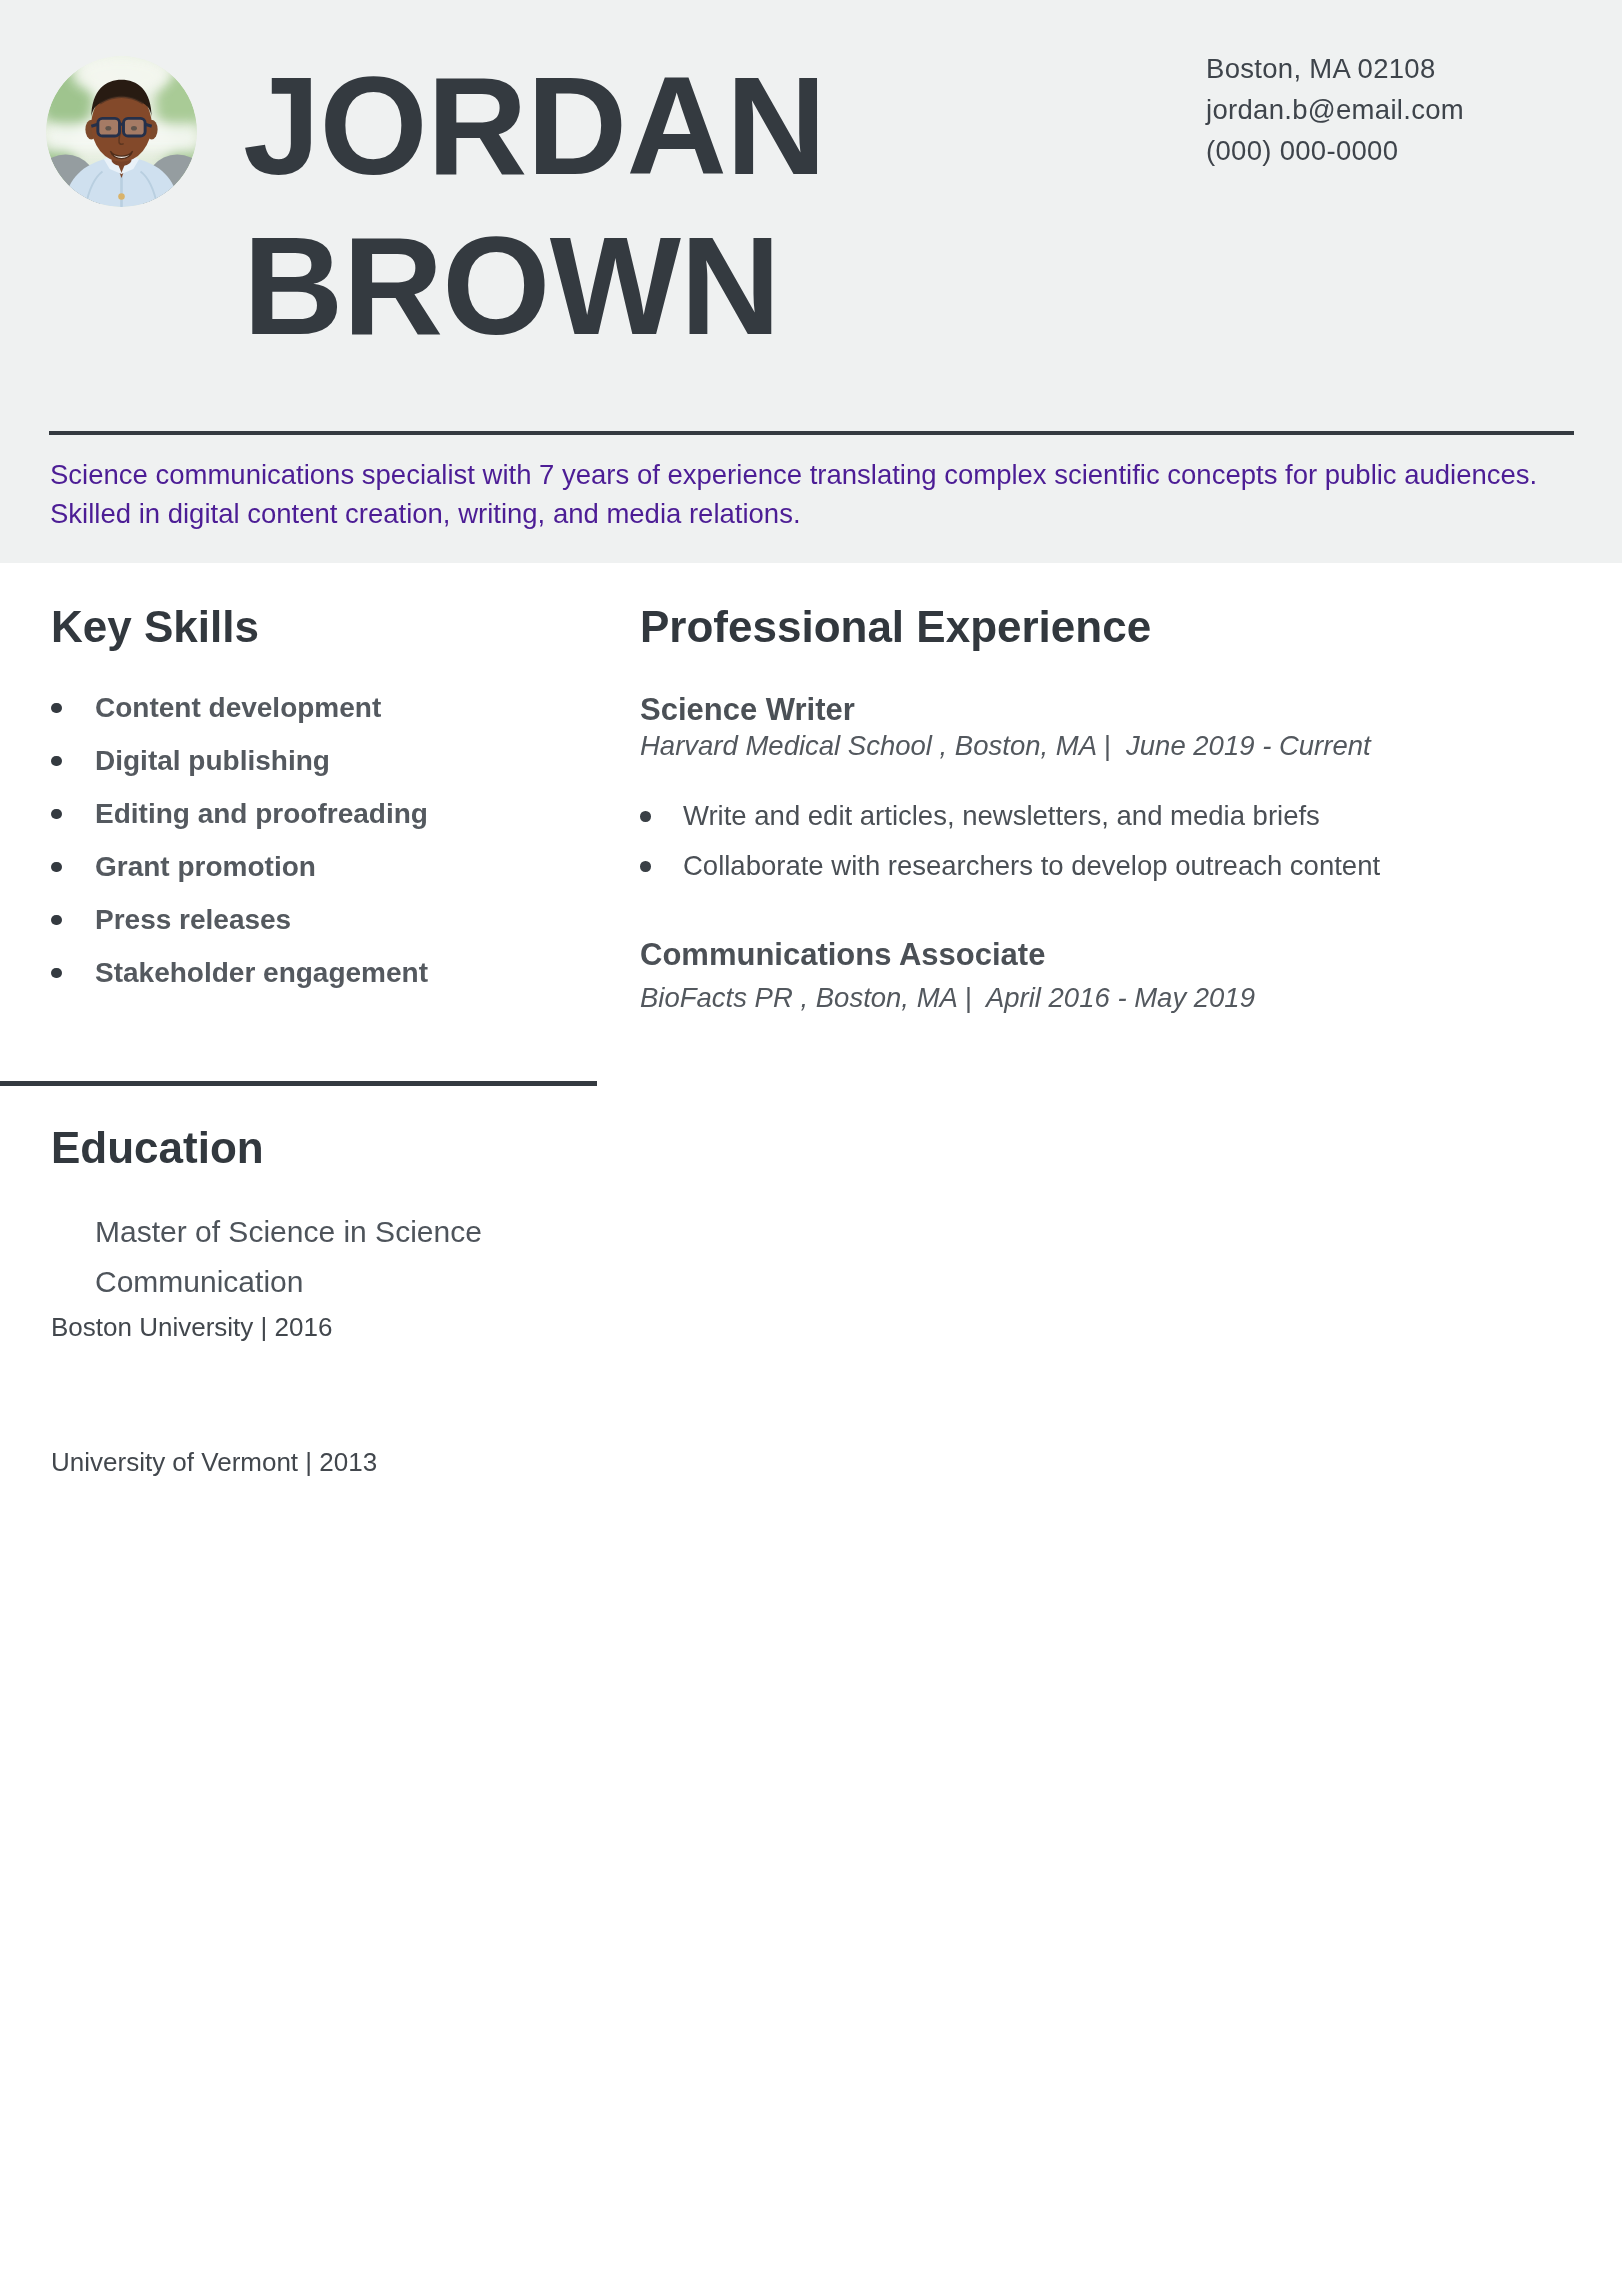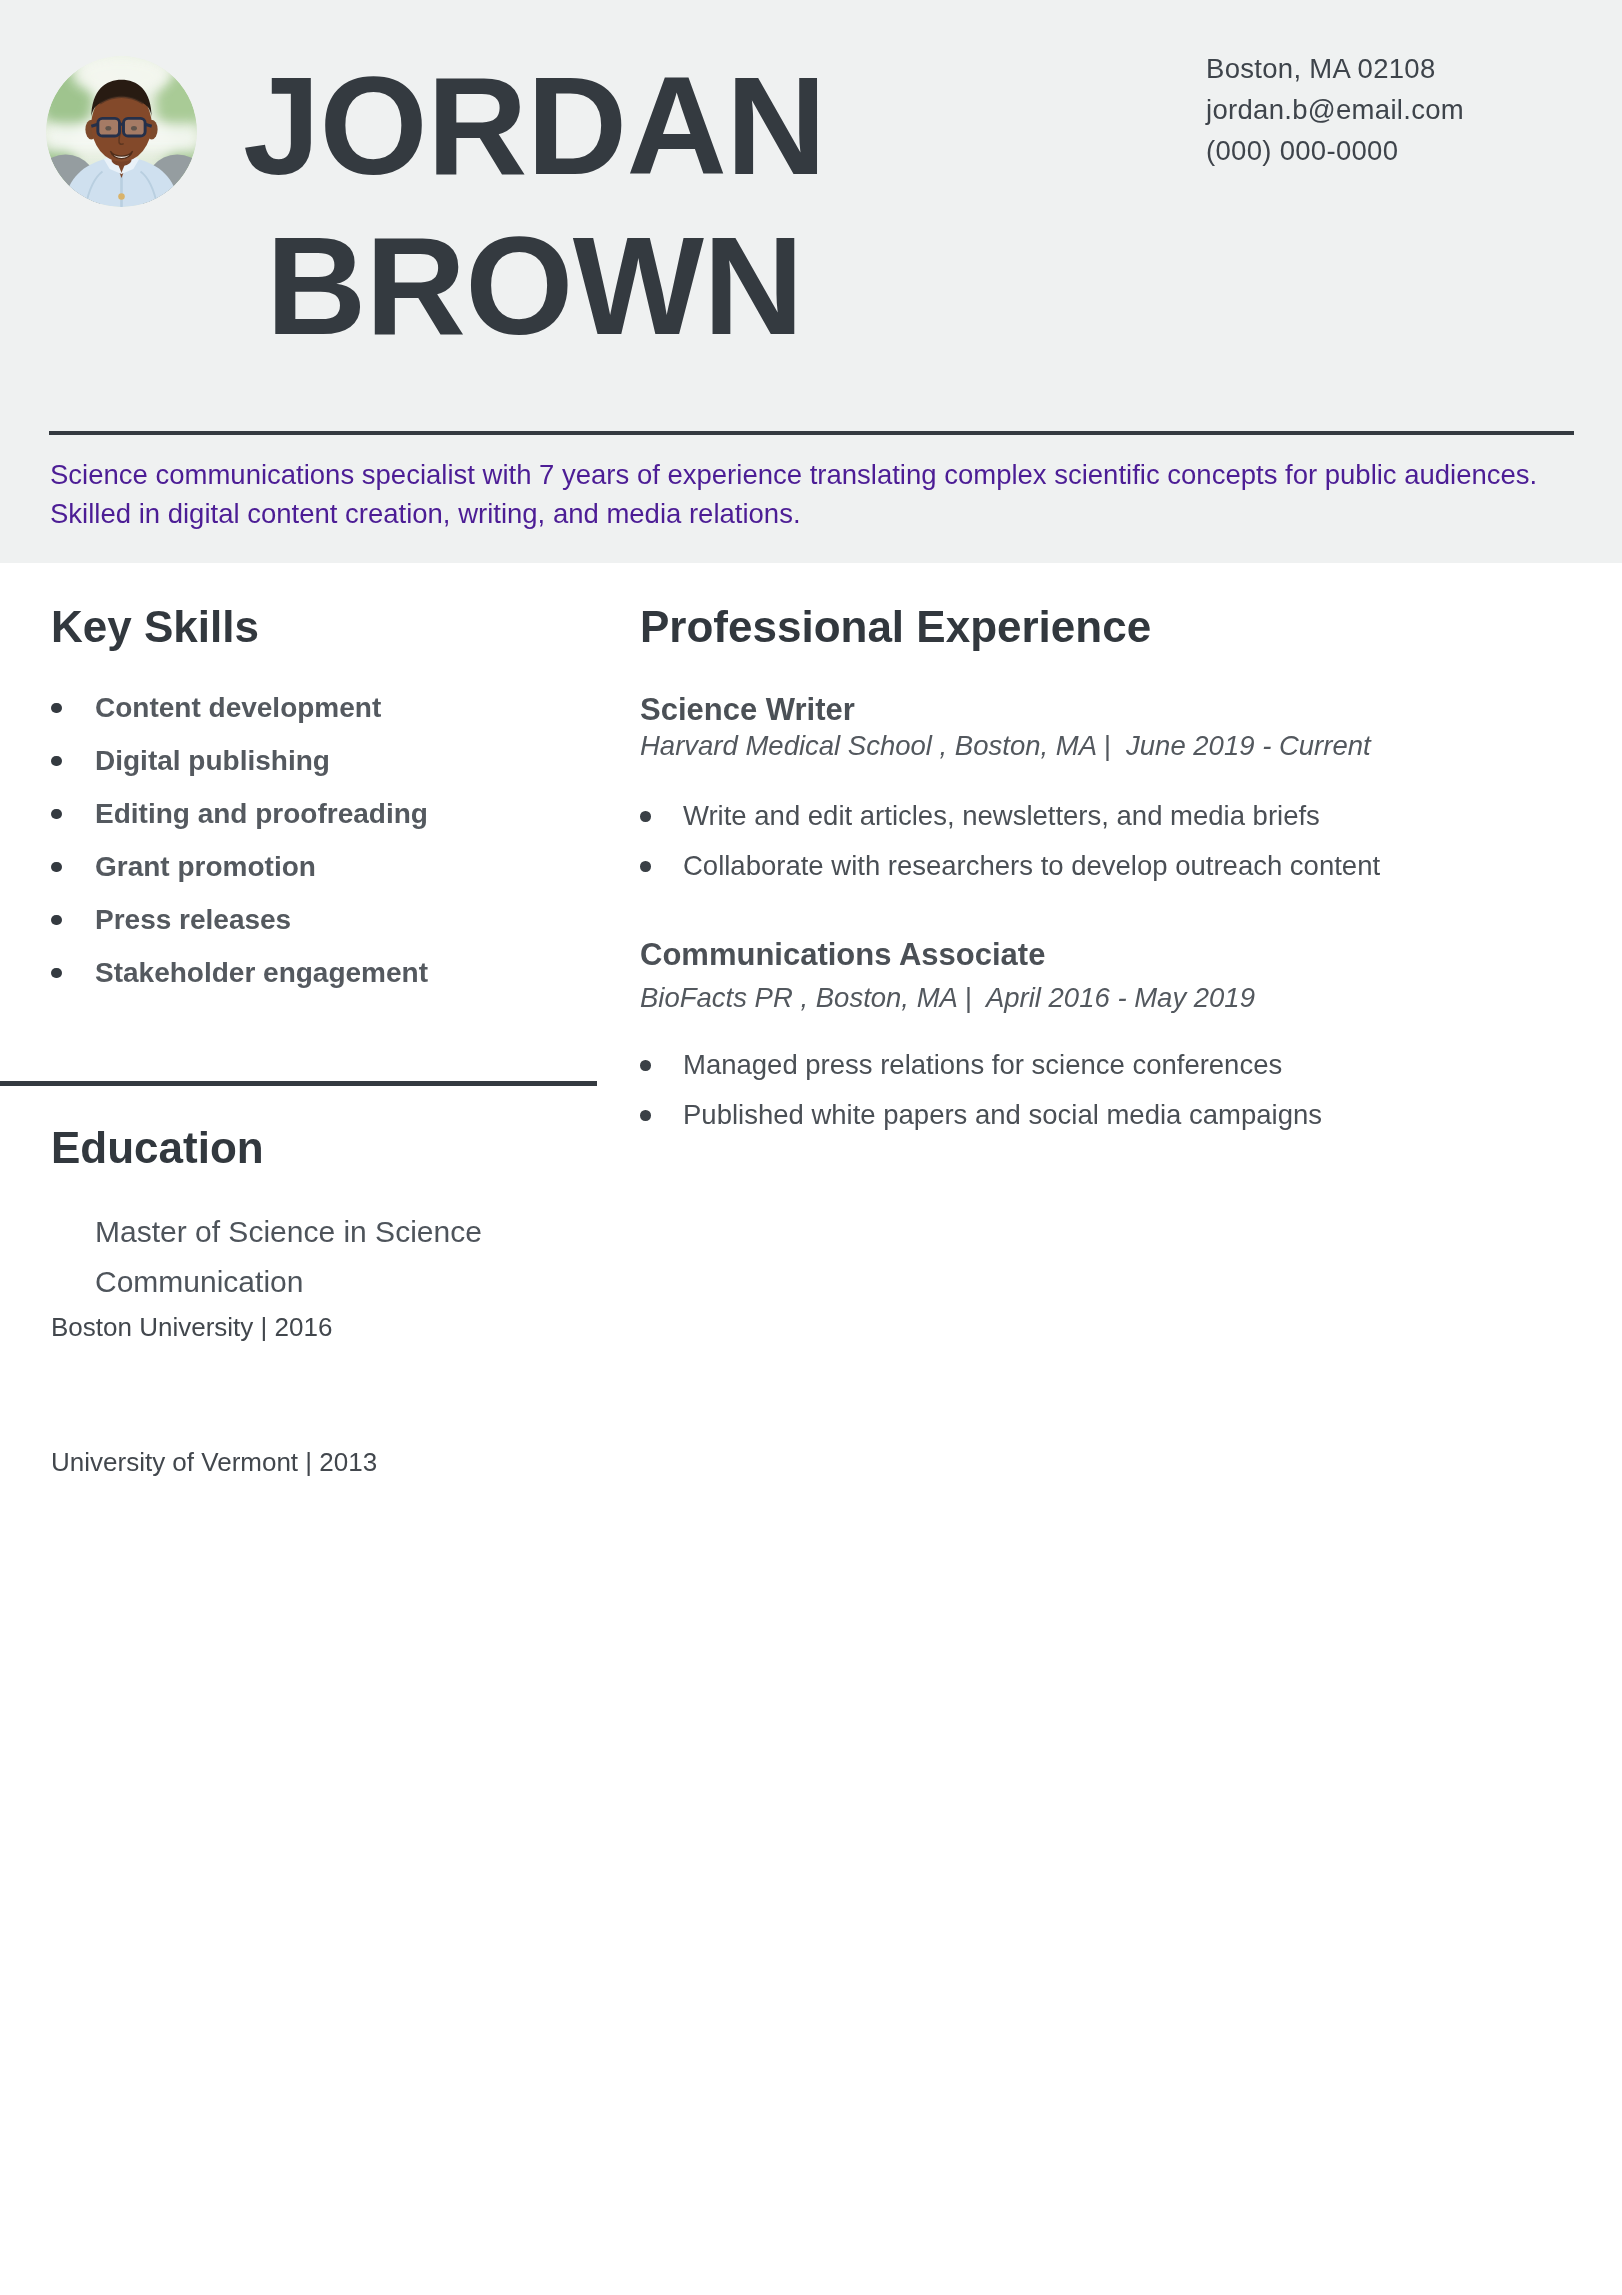--- a/index.html
+++ b/index.html
@@ -23,21 +23,21 @@
     width: 151px; height: 151px; border-radius: 50%;
     overflow: hidden;
   }
   .name {
     position: absolute; left: 243px; top: 46px;
     margin: 0;
     font-size: 139px; line-height: 160px; font-weight: 700;
     letter-spacing: -0.7px;
     color: #343a40;
   }
-  .name span { display: block; text-align: center; }
+  .name span { display: block; }
   .contact {
     position: absolute; left: 1206px; top: 48px;
     font-size: 27.5px; line-height: 41px;
     color: #3e444b;
     letter-spacing: 0.3px;
   }
   .divider-1 {
     position: absolute; left: 49px; top: 431px;
     width: 1525px; height: 3.9px;
     background: #343a40;
@@ -230,19 +230,15 @@
 
   <h3 class="job-title job-1-title">Science Writer</h3>
   <div class="job-meta job-1-meta">Harvard Medical School , Boston, MA |  June 2019 - Current</div>
   <ul class="job-bullets job-1-bullets">
     <li>Write and edit articles, newsletters, and media briefs</li>
     <li>Collaborate with researchers to develop outreach content</li>
   </ul>
 
   <h3 class="job-title job-2-title">Communications Associate</h3>
   <div class="job-meta job-2-meta">BioFacts PR , Boston, MA |  April 2016 - May 2019</div>
-  <ul class="job-bullets job-2-bullets">
-    <li>Managed press relations for science conferences</li>
-    <li>Published white papers and social media campaigns</li>
-  </ul>
 
 </div>
 
 
 </body></html>

